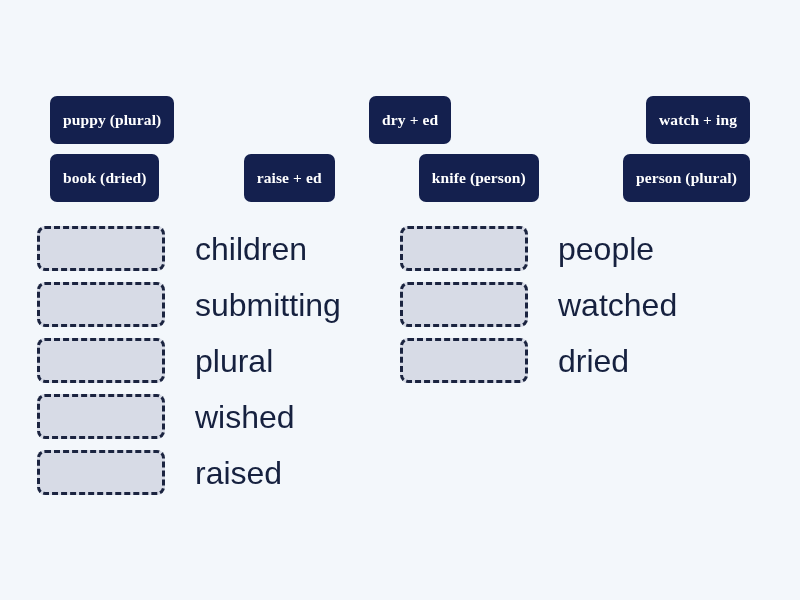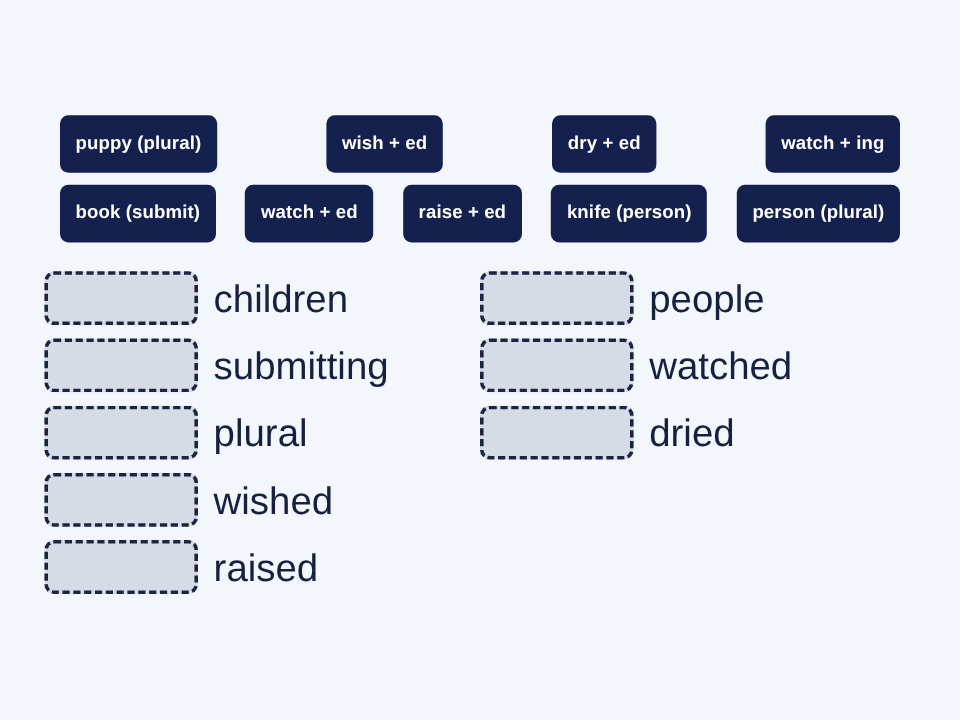--- a/index.html
+++ b/index.html
@@ -21,20 +21,21 @@
     height: 600px;
     box-sizing: border-box;
   }
 
   
   .tile-bank {
     position: absolute;
     left: 50px;
     top: 96px;
     width: 700px;
+    font-family: Liberation Serif, serif;
   }
   .tile-row {
     display: flex;
     flex-direction: row;
     align-items: stretch;
     justify-content: space-between;
     gap: 6px;
     margin-bottom: 10px;
   }
   .tile {
@@ -70,21 +71,21 @@
     width: 363px;
     display: flex;
     flex-direction: column;
     gap: 11px;
   }
   .answer-row {
     display: flex;
     flex-direction: row;
     align-items: center;
     height: 45px;
-    gap: 13px;
+    gap: 30px;
   }
   .drop-zone {
     width: 128px;
     height: 45px;
     box-sizing: border-box;
     background: #d7dbe6;
     border: 3px dashed #1b2440;
     border-radius: 8px;
     flex: 0 0 auto;
     cursor: pointer;
@@ -100,28 +101,26 @@
 </style>
 </head>
 <body>
 
 <div id="activity-board">
 
   <div class="tile-bank">
 
     <div class="tile-row">
       <div class="tile">puppy (plural)</div>
-      <div class="tile">wish + ed</div>
       <div class="tile">dry + ed</div>
       <div class="tile">watch + ing</div>
     </div>
 
     <div class="tile-row">
-      <div class="tile">book (submit)</div>
-      <div class="tile">watch + ed</div>
+      <div class="tile">book (dried)</div>
       <div class="tile">raise + ed</div>
       <div class="tile">knife (person)</div>
       <div class="tile">person (plural)</div>
     </div>
 
   </div>
 
   <div class="answer-columns">
 
     <div class="answer-column">

